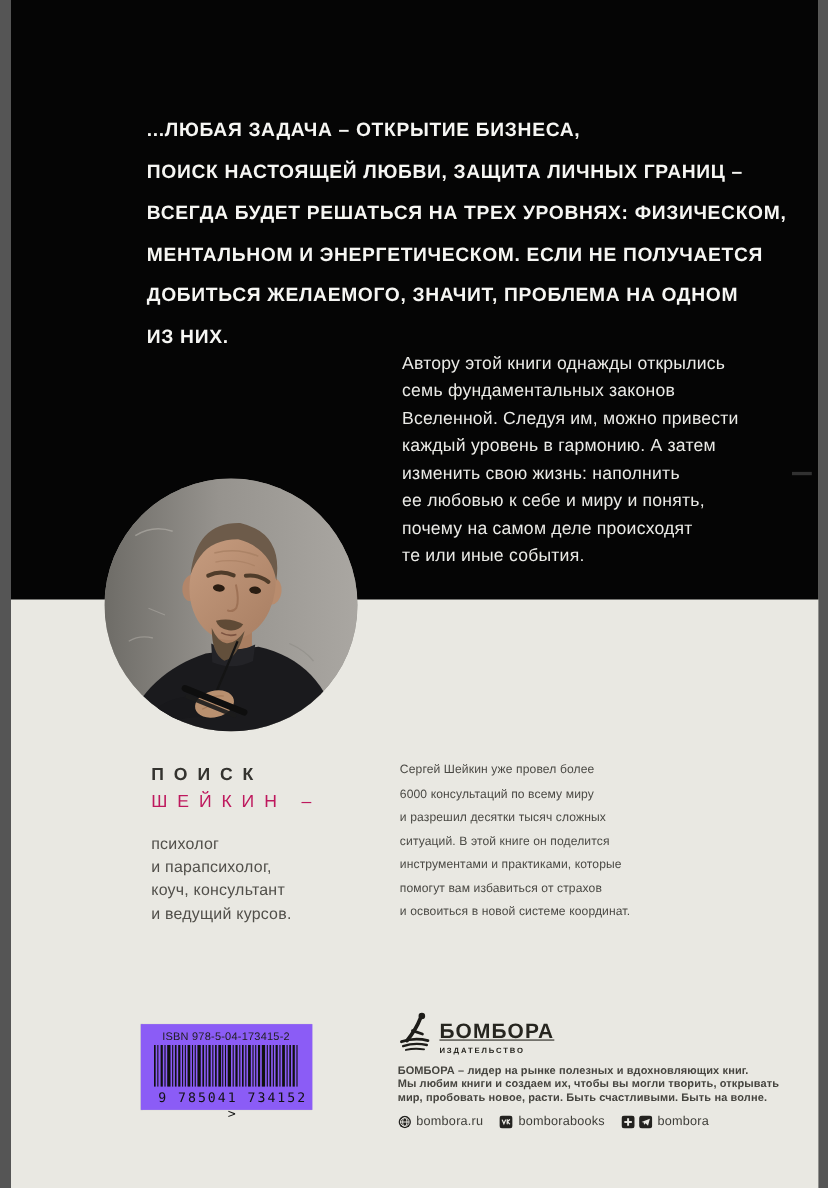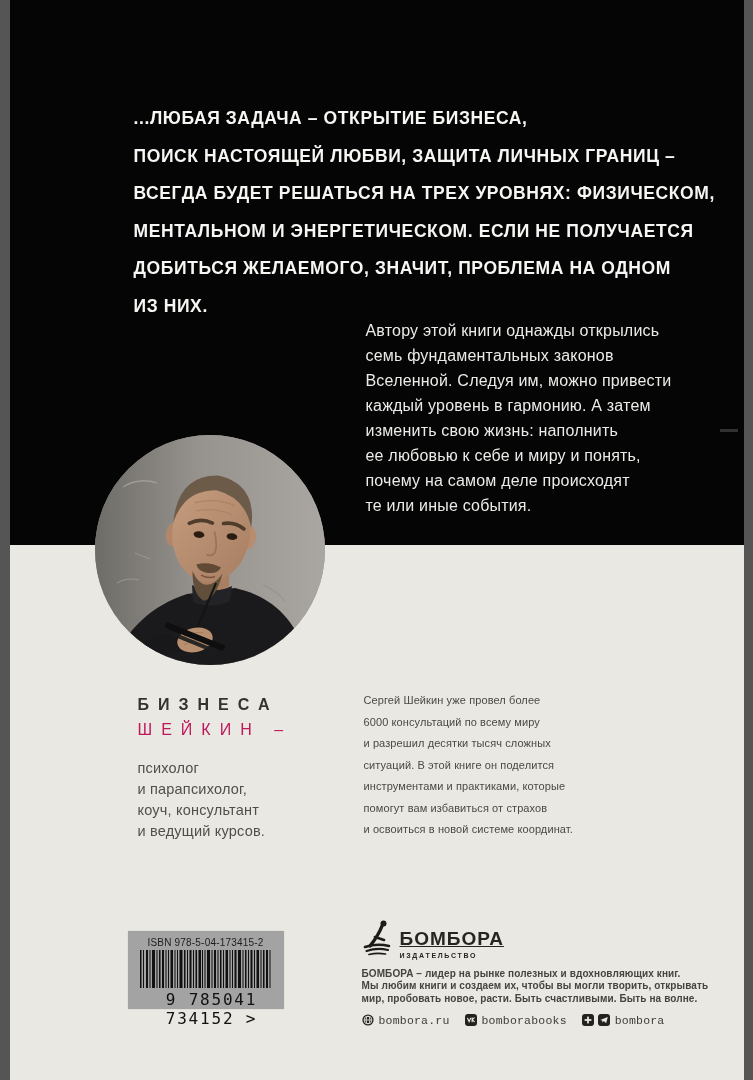--- a/index.html
+++ b/index.html
@@ -40,41 +40,41 @@
     position:absolute;left:128px;top:758px;
     color:#514f4a;font-size:14.5px;line-height:21px;letter-spacing:.2px;
   }
   .bio{
     position:absolute;left:354px;top:690px;
     color:#4a4944;font-size:11px;line-height:21.5px;letter-spacing:.1px;
   }
 
   .barcode-box{
     position:absolute;left:118px;top:931px;width:156px;height:78px;
-    background:#a3a3a3;box-shadow:0 0 1px rgba(0,0,0,.2);
+    background:#8b5cf6;box-shadow:0 0 1px rgba(0,0,0,.2);
     text-align:center;
   }
   .isbn{margin-top:6px;color:#1d1d1b;font-size:10px;letter-spacing:.2px;}
   .bars{margin-top:2px;}
   .barcode-digits{
-    margin-top:-2px;color:#111;font-size:16px;letter-spacing:1.8px;
+    margin-top:-2px;color:#111;font-size:12px;letter-spacing:1.8px;
     font-family:"DejaVu Sans Mono", monospace;
     padding-left:12px;
   }
 
   .publisher{position:absolute;left:352px;top:920px;width:300px;}
   .logo-row{display:flex;align-items:flex-start;}
   .logo-mark{width:30px;height:36px;margin-right:8px;}
   .logo-name{color:#26251f;font-size:19px;font-weight:bold;letter-spacing:1px;margin-top:8px;text-decoration:underline;}
   .logo-tagline{color:#26251f;font-size:7px;font-weight:bold;letter-spacing:1.7px;margin-top:2px;}
   .about{
     margin-top:9px;color:#45443f;font-size:10px;line-height:12.3px;
     font-weight:bold;letter-spacing:.1px;
   }
-  .links-row{display:flex;align-items:flex-end;margin-top:9px;font-family:Liberation Mono, monospace;}
+  .links-row{display:flex;align-items:flex-end;margin-top:9px;}
   .link-item{display:flex;align-items:center;margin-right:15px;}
   .soc{width:12px;height:12px;margin-right:5px;display:block;}
   .soc + .soc{margin-left:-1px;}
   .link-label{color:#3e3d38;font-size:11.5px;letter-spacing:.2px;}
 </style>
 </head>
 <body>
 
 <div class="cover">
 
@@ -140,21 +140,21 @@
         <ellipse cx="100" cy="205" rx="18" ry="12" fill="#b9906f"></ellipse>
         <path d="M88 200 q10 -4 22 0 M88 207 q10 -3 22 0" stroke="#a07655" stroke-width="1" fill="none" opacity=".8"></path>
       </g>
       <g transform="rotate(22 100 207)">
         <rect x="66" y="199" width="64" height="6" rx="3" fill="#0e0e0e"></rect>
         <rect x="72" y="206" width="50" height="4" rx="2" fill="#1c1c1c" opacity=".9"></rect>
       </g>
     </svg>
   </div>
 
-  <div class="author-first">БИЗНЕСА</div>
+  <div class="author-first">ПОИСК</div>
   <div class="author-last">ШЕЙКИН –</div>
   <div class="author-roles prelines">психолог
 и парапсихолог,
 коуч, консультант
 и ведущий курсов.</div>
 
   <div class="bio prelines">Сергей Шейкин уже провел более
 6000 консультаций по всему миру
 и разрешил десятки тысяч сложных
 ситуаций. В этой книге он поделится

